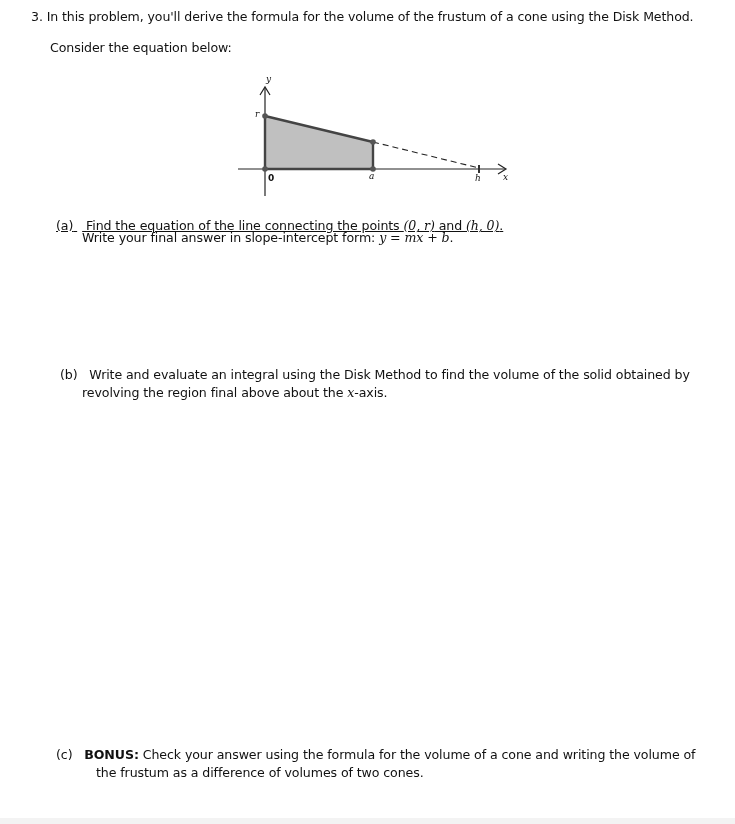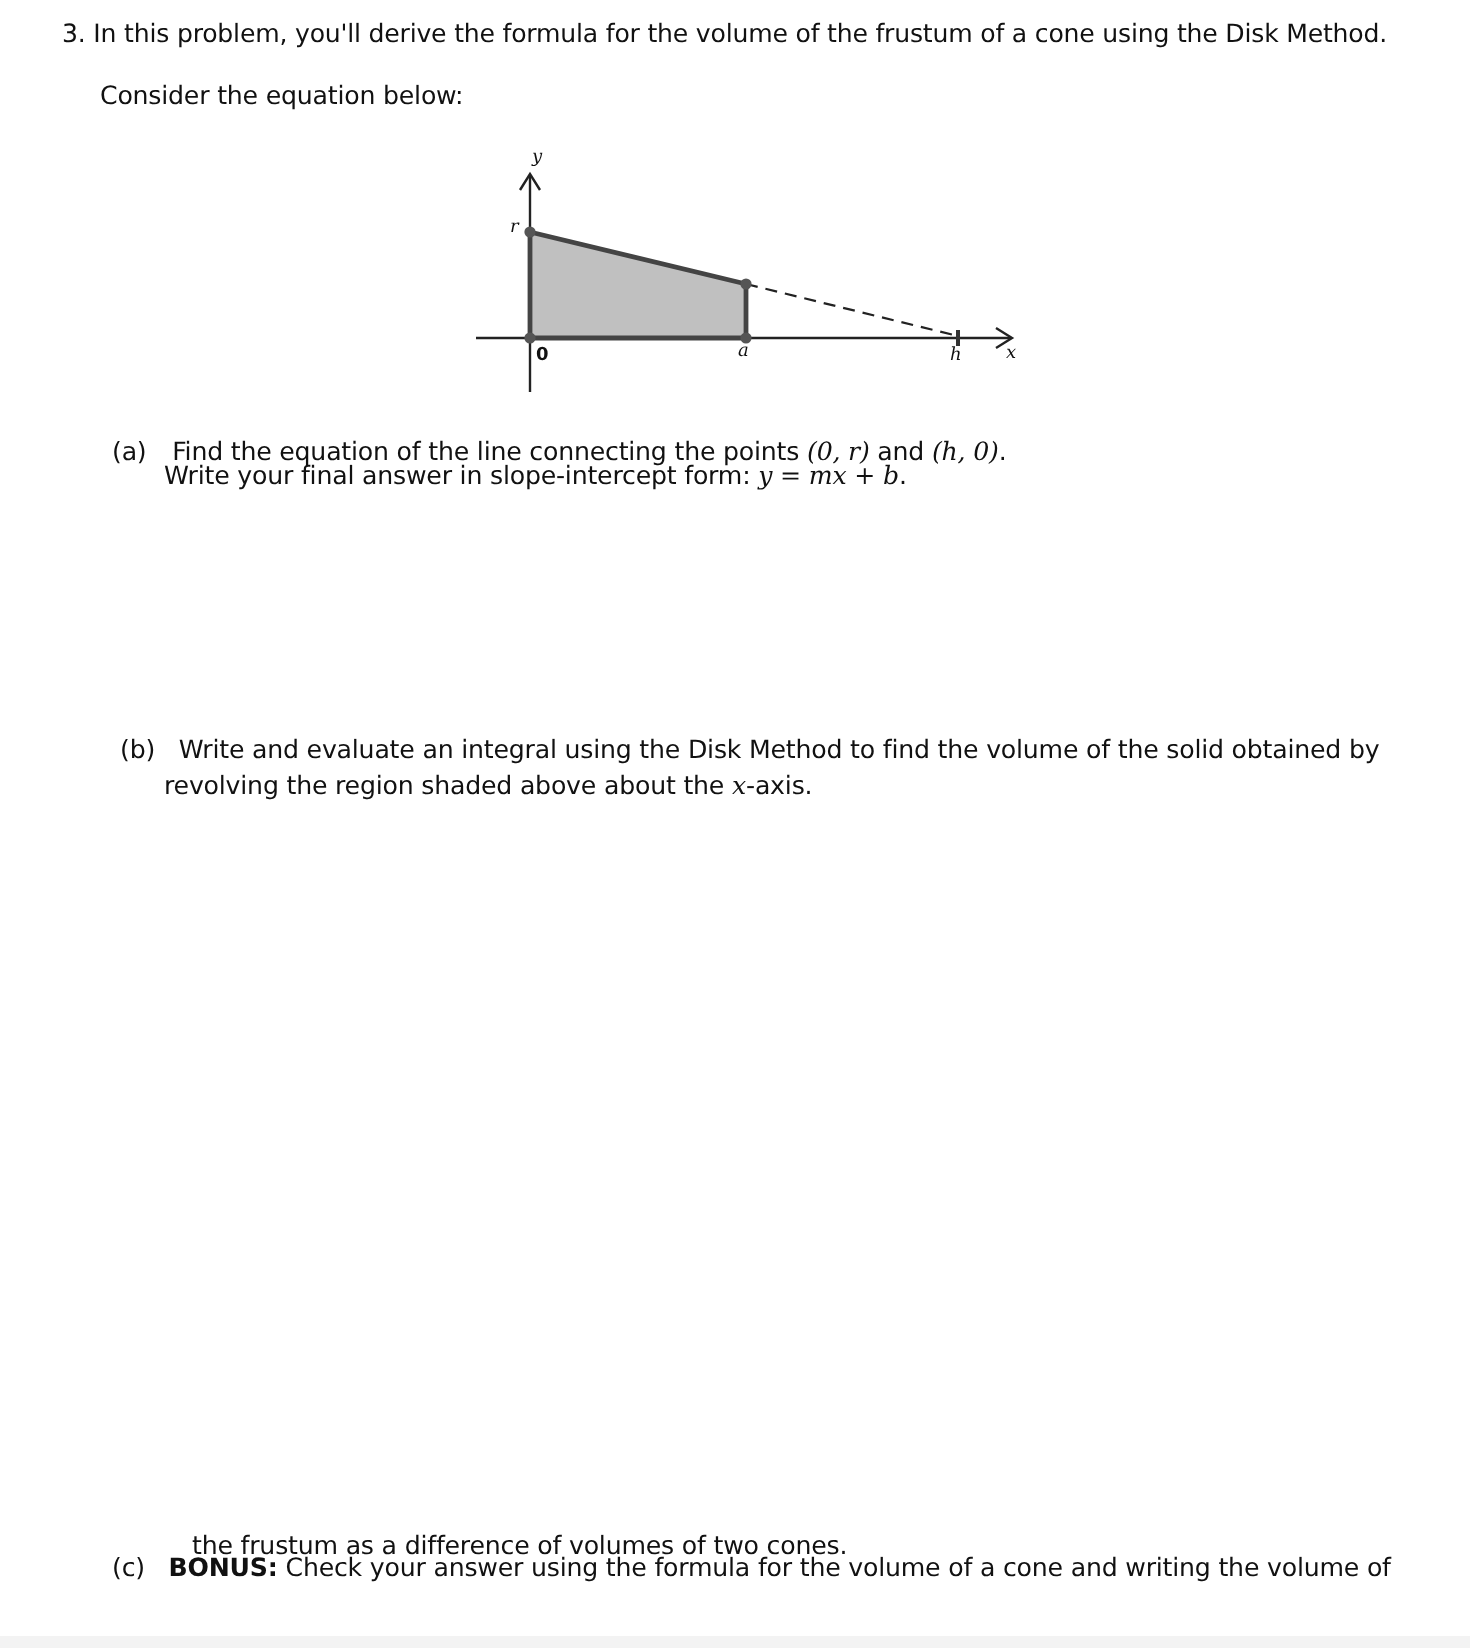--- a/index.html
+++ b/index.html
@@ -63,38 +63,38 @@
     <line x1="249" y1="95" x2="249" y2="103" stroke="#333" stroke-width="2"></line>
   </svg>
   <span class="num math" style="left:36px; top:4px; font-size:9px;">y</span>
   <span class="num math" style="left:25px; top:39px; font-size:9px;">r</span>
   <span class="num bold" style="left:38px; top:103px; font-size:9px; font-family:'DejaVu Sans',sans-serif;">0</span>
   <span class="num math" style="left:139px; top:101px; font-size:9px;">a</span>
   <span class="num math" style="left:245px; top:103px; font-size:9px;">h</span>
   <span class="num math" style="left:273px; top:102px; font-size:9px;">x</span>
 </div>
 
-<div class="line" style="left:56px; top:217px;">
+<div class="line" style="left:56px; top:217px;text-decoration:underline;">
   <span>(a)</span>
   <span style="display:inline-block; width:5px;"></span>
   <span>Find the equation of the line connecting the points </span><span class="math">(0, r)</span><span> and </span><span class="math">(h, 0)</span><span>.</span>
 </div>
 <div class="line" style="left:82px; top:229px;">
   <span>Write your final answer in slope-intercept form: </span><span class="math">y = mx + b</span><span>.</span>
 </div>
 
 <div class="line" style="left: 60px; top: 366px; transform-origin: left top;">
   <span>(b)</span>
   <span style="display:inline-block; width:4px;"></span>
   <span>Write and evaluate an integral using the Disk Method to find the volume of the solid obtained by</span>
 </div>
 <div class="line" style="left:82px; top:384px;">
-  <span>revolving the region shaded above about the </span><span class="math">x</span><span>-axis.</span>
+  <span>revolving the region final above about the </span><span class="math">x</span><span>-axis.</span>
 </div>
 
-<div class="line" style="left: 56px; top: 746px; transform-origin: left top; margin-top: 29px;">
+<div class="line" style="left: 56px; top: 746px; transform-origin: left top;">
   <span>(c)</span>
   <span style="display:inline-block; width:4px;"></span>
   <span class="bold">BONUS:</span><span> Check your answer using the formula for the volume of a cone and writing the volume of</span>
 </div>
 <div class="line" style="left:96px; top:764px;">the frustum as a difference of volumes of two cones.</div>
 
 <div class="footer-strip"></div>
 
 </body></html>

